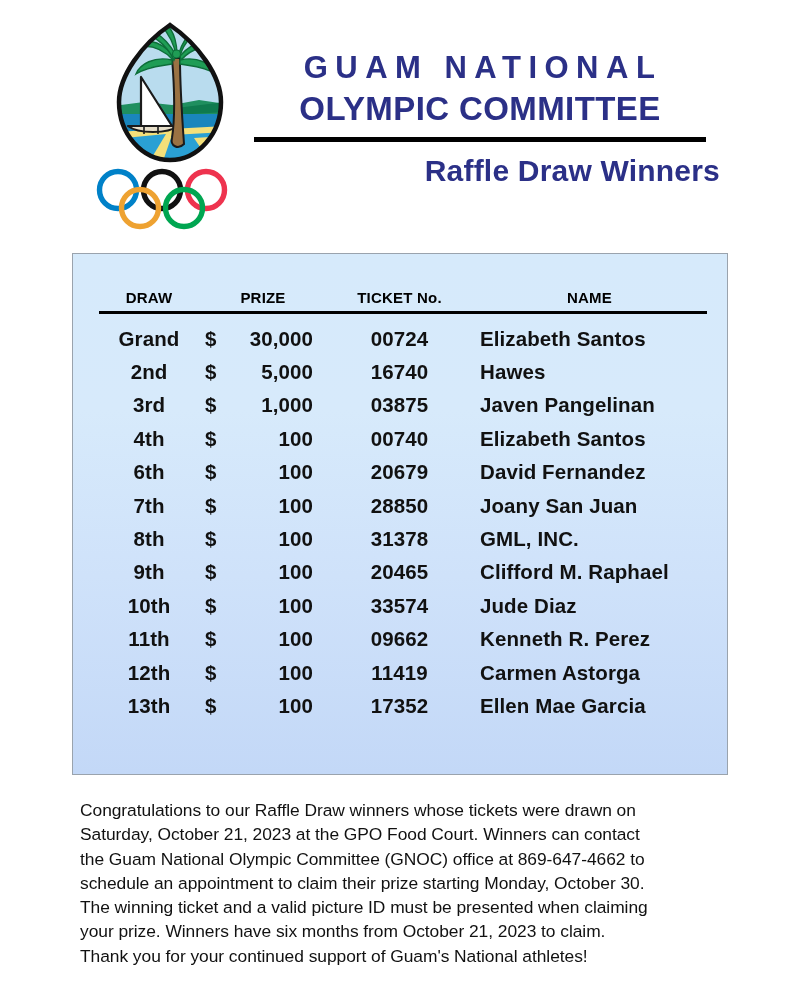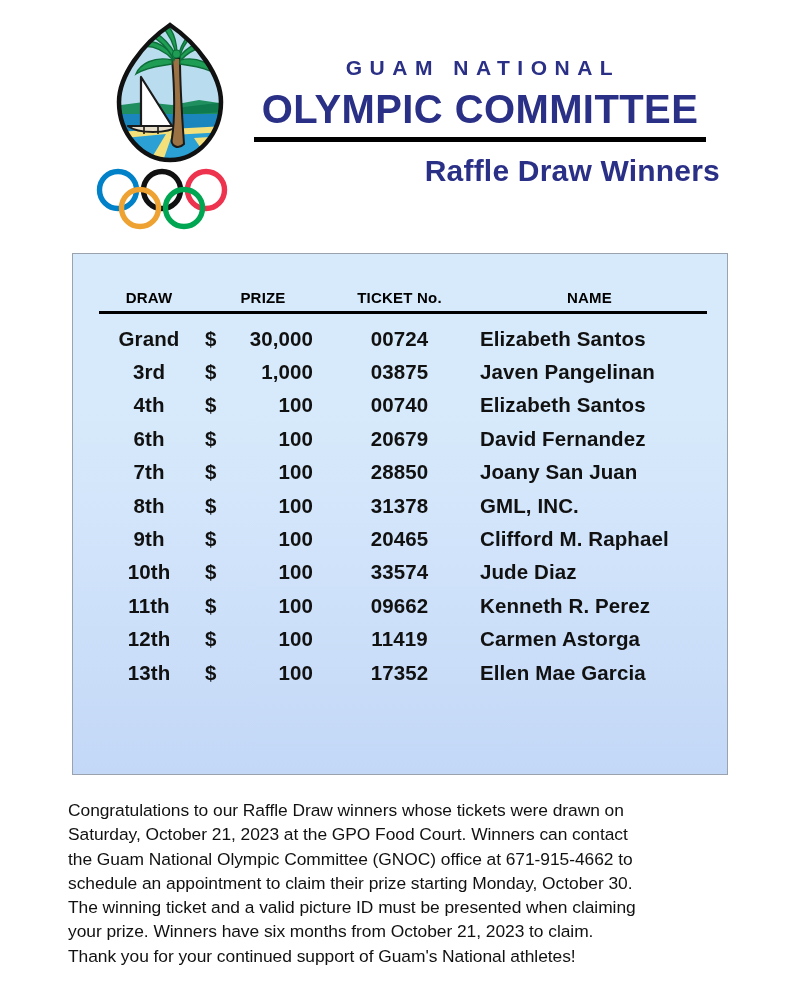--- a/index.html
+++ b/index.html
@@ -44,31 +44,31 @@
     height: 62px;
   }
 
   .title-block {
     position: absolute;
     left: 240px;
     top: 48px;
     width: 480px;
   }
   .org-line-1 {
-    font-size: 21px;
+    font-size: 31px;
     font-weight: bold;
     letter-spacing: 7.5px;
     color: #2b3087;
     line-height: 40px;
     text-align: center;
     white-space: nowrap;
     margin-left: 6px;
   }
   .org-line-2 {
-    font-size: 40px;
+    font-size: 33px;
     font-weight: bold;
     letter-spacing: 0.4px;
     color: #2b3087;
     line-height: 42px;
     text-align: center;
     white-space: nowrap;
   }
   .title-divider {
     margin: 7px auto 0 auto;
     width: 452px;
@@ -139,21 +139,21 @@
 
   td.td-draw   { text-align: center; }
   td.td-cur    { text-align: left;  padding-left: 6px !important; }
   td.td-amt    { text-align: right; padding-right: 14px !important; }
   td.td-ticket { text-align: center; }
   td.td-name   { text-align: left; padding-left: 8px !important; }
 
   
   .footnote {
     position: absolute;
-    left: 68px;
+    left: 80px;
     top: 798px;
     width: 648px;
     font-size: 17.4px;
     line-height: 24.3px;
     color: #111111;
     letter-spacing: -0.05px;
   }
   .footnote .fline { white-space: nowrap; display: block; }
 </style>
 </head>
@@ -242,20 +242,27 @@
       </thead>
       <tbody id="winners-body">
           <tr>
             <td class="td-draw">Grand</td>
             <td class="td-cur">$</td>
             <td class="td-amt">30,000</td>
             <td class="td-ticket">00724</td>
             <td class="td-name">Elizabeth Santos</td>
           </tr>
           <tr>
+            <td class="td-draw">2nd</td>
+            <td class="td-cur">$</td>
+            <td class="td-amt">5,000</td>
+            <td class="td-ticket">16740</td>
+            <td class="td-name">Hawes</td>
+          </tr>
+          <tr>
             <td class="td-draw">3rd</td>
             <td class="td-cur">$</td>
             <td class="td-amt">1,000</td>
             <td class="td-ticket">03875</td>
             <td class="td-name">Javen Pangelinan</td>
           </tr>
           <tr>
             <td class="td-draw">4th</td>
             <td class="td-cur">$</td>
             <td class="td-amt">100</td>
@@ -319,18 +326,18 @@
             <td class="td-name">Ellen Mae Garcia</td>
           </tr>
         </tbody>
     </table>
   </div>
 </div>
 
 <div class="footnote" id="footnote">
     <span class="fline">Congratulations to our Raffle Draw winners whose tickets were drawn on</span>
     <span class="fline">Saturday, October 21, 2023 at the GPO Food Court.  Winners can contact</span>
-    <span class="fline">the Guam National Olympic Committee (GNOC) office at 671-915-4662 to</span>
+    <span class="fline">the Guam National Olympic Committee (GNOC) office at 869-647-4662 to</span>
     <span class="fline">schedule an appointment to claim their prize starting Monday, October 30.</span>
     <span class="fline">The winning ticket and a valid picture ID must be presented when claiming</span>
     <span class="fline">your prize.  Winners have six months from October 21, 2023 to claim.</span>
     <span class="fline">Thank you for your continued support of Guam's National athletes!</span>
   </div>
 
 </body></html>

